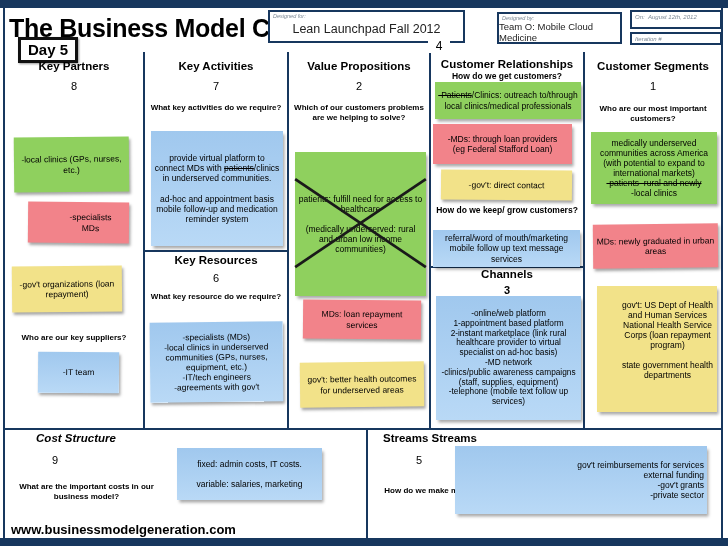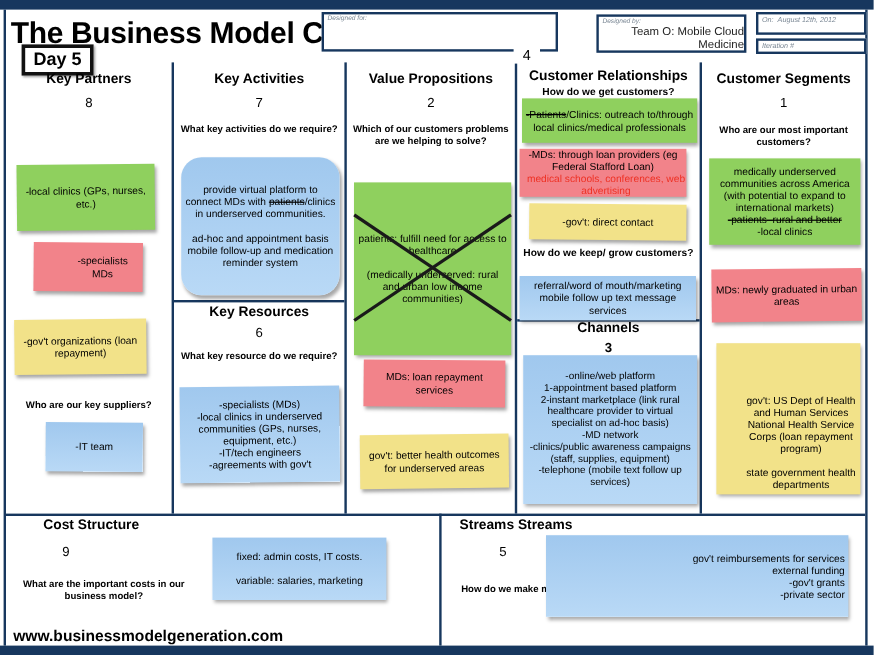--- a/index.html
+++ b/index.html
@@ -12,41 +12,41 @@
   .vline { position:absolute; width:2px; background:#17375E; }
   .hline { position:absolute; height:2px; background:#17375E; }
 
   .main-title { position:absolute; left:9px; top:14px; font-size:25px; font-weight:bold; letter-spacing:-0.3px; }
   .day-box { position:absolute; left:18px; top:37px; border:3px solid #111; background:#fff;
              font-size:15px; font-weight:bold; padding:1px 7px 2px 7px; box-shadow:1px 1px 2px rgba(0,0,0,0.4); }
 
   .hbox { position:absolute; border:2px solid #17375E; background:#fff; box-sizing:border-box; }
   .hbox-label { position:absolute; top:1px; left:3px; font-size:5.5px; font-style:italic; color:#7a8794; }
   .df-value { position:absolute; left:0; right:0; top:10px; text-align:center; font-size:12.5px; color:#222; }
-  .db-value { position:absolute; left:0; right:0; top:8px; text-align:right; font-size:9.5px; line-height:1.15; color:#222; }
+  .db-value { position:absolute; left:0; right:0; top:8px; text-align:left; font-size:9.5px; line-height:1.15; color:#222; }
   .tiny-italic { font-size:6px; font-style:italic; color:#7a8794; }
   .on-text { position:absolute; left:3px; top:2px; right:2px; line-height:1.3; }
   .cr-number { position:absolute; left:428px; top:39px; width:22px; text-align:center;
                font-size:12px; background:#fff; z-index:5; }
 
   .sec-title { position:absolute; text-align:center; font-weight:bold; font-size:11.5px; }
   .sec-num  { position:absolute; text-align:center; font-size:11px; }
   .question { position:absolute; text-align:center; font-weight:bold; font-size:8px; line-height:1.25; }
 
   .note { position:absolute; box-sizing:border-box; padding:3px 3px; font-size:8.5px; line-height:1.18;
           text-align:center; white-space:pre-line; box-shadow:1.5px 2.5px 3px rgba(0,0,0,0.35);
           display:flex; flex-direction:column; justify-content:center; }
   .note > span, .note > div { width:100%; display:block; }
   .note.green  { background:#8FD05E; }
   .note.pink   { background:#F2838A; }
   .note.yellow { background:#F2E289; }
   .note.blue   { background:linear-gradient(180deg,#A0C8EE,#B9D9F6); }
   .r1 { transform:rotate(-0.6deg); }
   .r2 { transform:rotate(0.5deg); }
-  .top-align { justify-content:flex-end; padding-top:14px;padding-left:24px; }
+  .top-align { justify-content:flex-start; padding-top:14px;padding-left:24px; }
 
   .struck { text-decoration:line-through; text-decoration-thickness:1.4px; }
   .red-text { color:#EE3124; }
   .crossed-wrap { position:relative; }
   .cross-svg { position:absolute; left:-6px; top:-8px; width:calc(100% + 12px); height:calc(100% + 14px); pointer-events:none; }
 
   .footer-url { position:absolute; left:11px; top:522px; font-size:13px; font-weight:bold; }
 </style>
 </head>
 <body>
@@ -54,20 +54,21 @@
 <div class="abs navy" style="left:0;top:0;width:728px;height:8px;"></div>
 <div class="abs navy" style="left:0;top:538px;width:728px;height:8px;"></div>
 <div class="abs navy" style="left:3px;top:8px;width:2px;height:530px;"></div>
 <div class="abs navy" style="left:721px;top:8px;width:2px;height:530px;"></div>
 
 <div class="main-title">The Business Model Canvas</div>
 <div class="day-box">Day 5</div>
 
 <div class="hbox" style="left:268px;top:10px;width:197px;height:33px;">
   <span class="hbox-label">Designed for:</span>
+  <span class="df-value">Lean Launchpad Fall 2012</span>
 </div>
 <div class="cr-number">4</div>
 
 <div class="hbox" style="left:497px;top:12px;width:125px;height:32px;">
   <span class="hbox-label">Designed by:</span>
   <span class="db-value">Team O: Mobile Cloud Medicine</span>
 </div>
 
 <div class="hbox" style="left:630px;top:10px;width:92px;height:19px;">
   <span class="on-text tiny-italic"><span>On:</span>&nbsp;&nbsp;<span>August 12th, 2012</span></span>
@@ -84,36 +85,36 @@
 <div class="hline" style="left:431px;top:266px;width:152px;"></div>
 <div class="hline" style="left:5px;top:428px;width:716px;"></div>
 <div class="vline" style="left:366px;top:428px;height:110px;"></div>
 
 <div class="sec-title" style="left:8px;top:60px;width:132px;">Key Partners</div>
 <div class="sec-num" style="left:8px;top:80px;width:132px;">8</div>
 <div class="question" style="left:8px;top:108px;width:132px;margin-top:45px;">Who are our key partners?</div>
 <div class="note green r1" style="left:14px;top:137px;width:115px;height:55px;">
   <span>-local clinics (GPs, nurses, etc.)</span>
 </div>
-<div class="note pink r2" style="left:28px;top:202px;width:91px;height:41px;padding-left:27px;">
+<div class="note pink r2" style="left:28px;top:202px;width:101px;height:41px;padding-left:27px;">
   <span>-specialists
 MDs</span>
 </div>
 <div class="note yellow r1" style="left:12px;top:266px;width:110px;height:46px;">
   <span>-gov't organizations (loan repayment)</span>
 </div>
 <div class="question" style="left:8px;top:333px;width:132px;text-align:center;">Who are our key suppliers?</div>
 <div class="note blue r2" style="left:38px;top:352px;width:81px;height:41px;">
   <span>-IT team</span>
 </div>
 
 <div class="sec-title" style="left:147px;top:60px;width:138px;">Key Activities</div>
 <div class="sec-num" style="left:147px;top:80px;width:138px;">7</div>
 <div class="question" style="left:147px;top:103px;width:138px;">What key activities do we require?</div>
-<div class="note blue" style="left:151px;top:131px;width:132px;height:115px;border-radius:17px;">
+<div class="note blue" style="left:151px;top:131px;width:132px;height:115px;">
   <div><span>provide virtual platform to connect MDs with </span><span class="struck">patients</span><span>/clinics  in underserved communities.
 
 ad-hoc and appointment basis
 mobile follow-up and medication reminder system</span></div>
 </div>
 
 <div class="sec-title" style="left:147px;top:254px;width:138px;">Key Resources</div>
 <div class="sec-num" style="left:147px;top:272px;width:138px;">6</div>
 <div class="question" style="left:147px;top:292px;width:138px;">What key resource do we require?</div>
 <div class="note blue r1" style="left:150px;top:322px;width:133px;height:80px;">
@@ -142,23 +143,22 @@
 </div>
 <div class="note yellow r1" style="left:300px;top:362px;width:124px;height:45px;">
   <span>gov't: better health outcomes for underserved areas</span>
 </div>
 
 <div class="sec-title" style="left:433px;top:58px;width:148px;">Customer Relationships</div>
 <div class="question" style="left:433px;top:71px;width:148px;font-size:8.5px;">How do we get customers?</div>
 <div class="note green" style="left:435px;top:82px;width:146px;height:37px;padding:2px;">
   <div><span class="struck">-Patients</span><span>/Clinics: outreach to/through local clinics/medical professionals</span></div>
 </div>
-<div class="note pink" style="left:433px;top:124px;width:139px;height:40px;padding:0;overflow:visible;">
+<div class="note pink" style="left:433px;top:124px;width:139px;height:40px;padding:14px;overflow:visible;">
   <span>-MDs: through loan providers (eg Federal Stafford Loan)</span>
-  <span class="red-text" style="width:160px;margin-left:-8px;">medical schools, conferences, web advertising</span>
 </div>
 <div class="note yellow r2" style="left:441px;top:170px;width:131px;height:30px;">
   <span>-gov't: direct contact</span>
 </div>
 <div class="question" style="left:433px;top:205px;width:148px;font-size:8.5px;">How do we keep/ grow customers?</div>
 <div class="note blue" style="left:433px;top:230px;width:147px;height:37px;padding:2px;">
   <span>referral/word of mouth/marketing
 mobile follow up text message services</span>
 </div>
 
@@ -171,33 +171,33 @@
 -MD network
 -clinics/public awareness campaigns (staff, supplies, equipment)
 -telephone (mobile text follow up services)</span>
 </div>
 
 <div class="sec-title" style="left:587px;top:60px;width:132px;">Customer Segments</div>
 <div class="sec-num" style="left:587px;top:80px;width:132px;">1</div>
 <div class="question" style="left:587px;top:104px;width:132px;">Who are our most important customers?</div>
 <div class="note green" style="left:591px;top:132px;width:126px;height:72px;">
   <span>medically underserved communities across America (with potential to expand to international markets)</span>
-  <span class="struck">-patients–rural and better</span>
+  <span class="struck">-patients–rural and newly</span>
   <span>-local clinics</span>
 </div>
 <div class="note pink r1" style="left:593px;top:224px;width:125px;height:44px;">
   <span>MDs: newly graduated in urban areas</span>
 </div>
 <div class="note yellow top-align" style="left:597px;top:286px;width:120px;height:126px;">
   <span>gov't: US Dept of Health and Human Services National Health Service Corps (loan repayment program)
 
 state government health departments</span>
 </div>
 
-<div class="sec-title" style="left:20px;top:432px;width:112px;">Cost Structure</div>
+<div class="sec-title" style="left:20px;top:432px;width:112px;font-style:italic;">Cost Structure</div>
 <div class="sec-num" style="left:20px;top:454px;width:70px;">9</div>
 <div class="question" style="left:14px;top:482px;width:145px;">What are the important costs in our business model?</div>
 <div class="note blue" style="left:177px;top:448px;width:145px;height:52px;">
   <span>fixed: admin costs, IT costs.
 
 variable: salaries, marketing</span>
 </div>
 
 <div class="sec-title" style="left:374px;top:432px;width:112px;">Streams Streams</div>
 <div class="sec-num" style="left:394px;top:454px;width:50px;">5</div>

